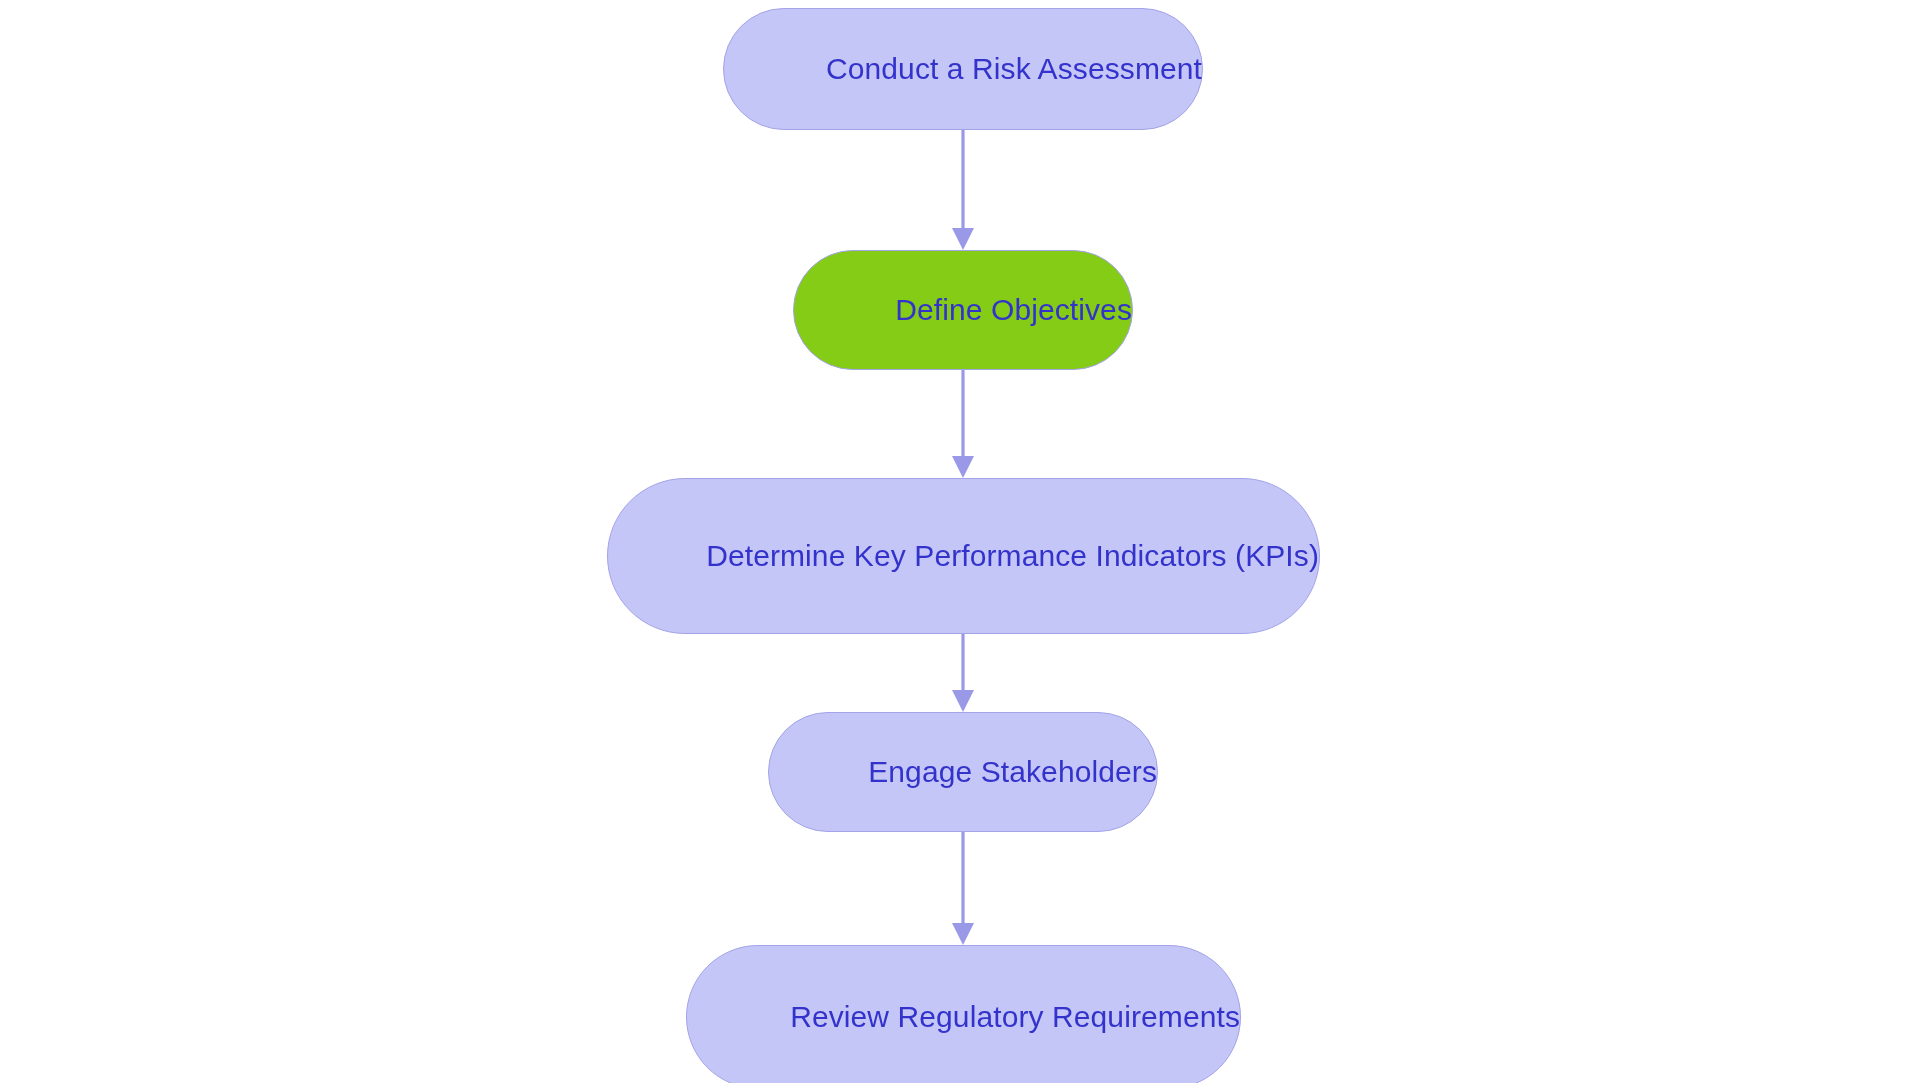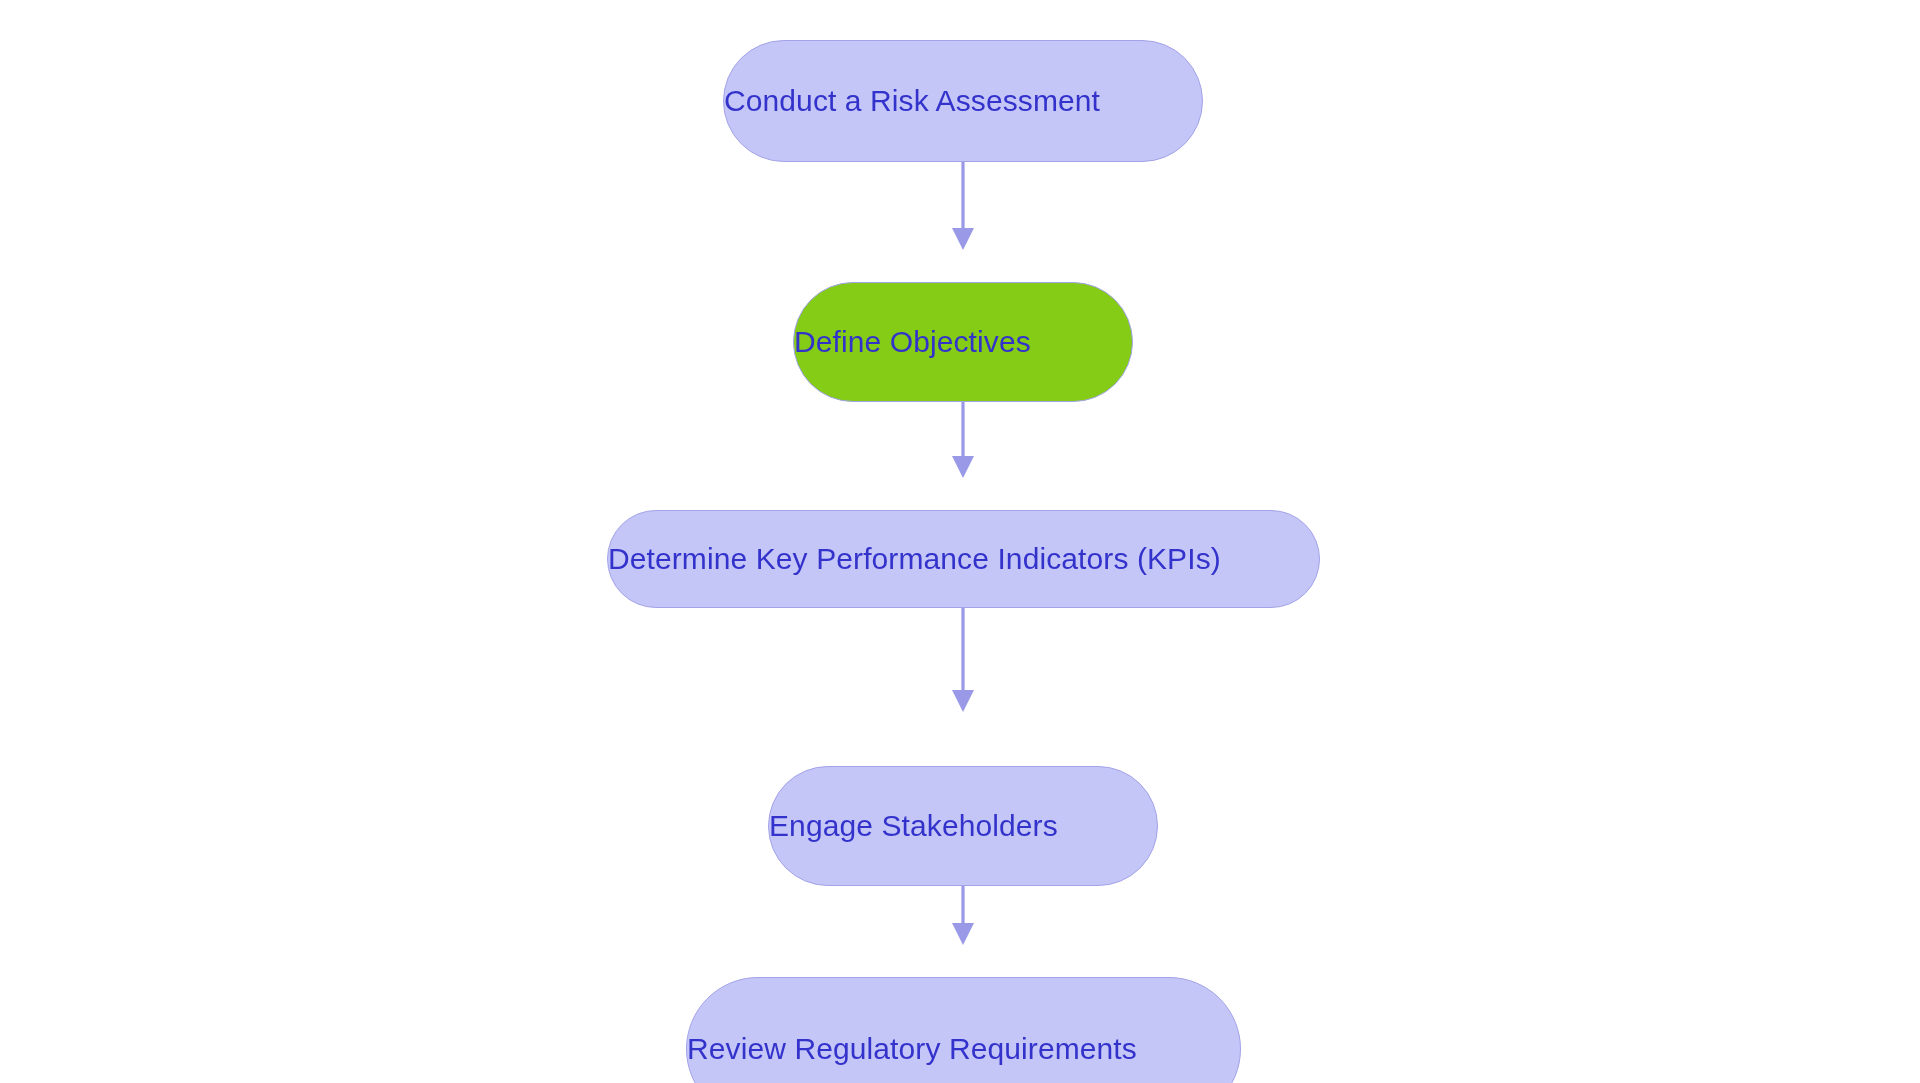--- a/index.html
+++ b/index.html
@@ -20,32 +20,31 @@
     width: 1920px;
     height: 1083px;
     background: #ffffff;
   }
 
   .flow-node {
     position: absolute;
     box-sizing: border-box;
     display: flex;
     align-items: center;
-    justify-content: flex-start;
+    justify-content: flex-end;
     background: #c5c6f8;
     border: 1.6px solid #a3a3e8;
     border-radius: 999px;
     color: #3333cc;
     font-size: 30px;
     font-weight: 400;
     letter-spacing: 0.1px;
     line-height: 1;
     white-space: nowrap;
     user-select: none;
-    margin-top: 32px;
   }
 
   .flow-node-label {
     color: #3333cc;
     font-size: 30px;
     line-height: 1;
     white-space: nowrap;
   }
 
   .flow-edge {
@@ -89,23 +88,23 @@
       </svg>
     </div>
 
   <div id="node-layer">
       <div class="flow-node" style="left: 723px; top: 8px; width: 480px; height: 122px; background: rgb(197, 198, 248); border-color: rgb(163, 163, 232);">
         <span class="flow-node-label" style="color: rgb(51, 51, 204);">Conduct a Risk Assessment</span>
       </div>
       <div class="flow-node" style="left: 793px; top: 250px; width: 340px; height: 120px; background: #84cc16; border-color: rgb(163, 163, 232);">
         <span class="flow-node-label" style="color: rgb(51, 51, 204);">Define Objectives</span>
       </div>
-      <div class="flow-node" style="left: 607px; top: 478px; width: 713px; height: 98px; background: rgb(197, 198, 248); border-color: rgb(163, 163, 232);">
+      <div class="flow-node" style="left: 607px; top: 478px; width: 713px; height: 156px; background: rgb(197, 198, 248); border-color: rgb(163, 163, 232);">
         <span class="flow-node-label" style="color: rgb(51, 51, 204);">Determine Key Performance Indicators (KPIs)</span>
       </div>
-      <div class="flow-node" style="left: 768px; top: 734px; width: 390px; height: 120px; background: rgb(197, 198, 248); border-color: rgb(163, 163, 232);">
+      <div class="flow-node" style="left: 768px; top: 712px; width: 390px; height: 120px; background: rgb(197, 198, 248); border-color: rgb(163, 163, 232);">
         <span class="flow-node-label" style="color: rgb(51, 51, 204);">Engage Stakeholders</span>
       </div>
       <div class="flow-node" style="left: 686px; top: 945px; width: 555px; height: 144px; background: rgb(197, 198, 248); border-color: rgb(163, 163, 232);">
         <span class="flow-node-label" style="color: rgb(51, 51, 204);">Review Regulatory Requirements</span>
       </div>
     </div>
 </div>
 
 </body></html>

